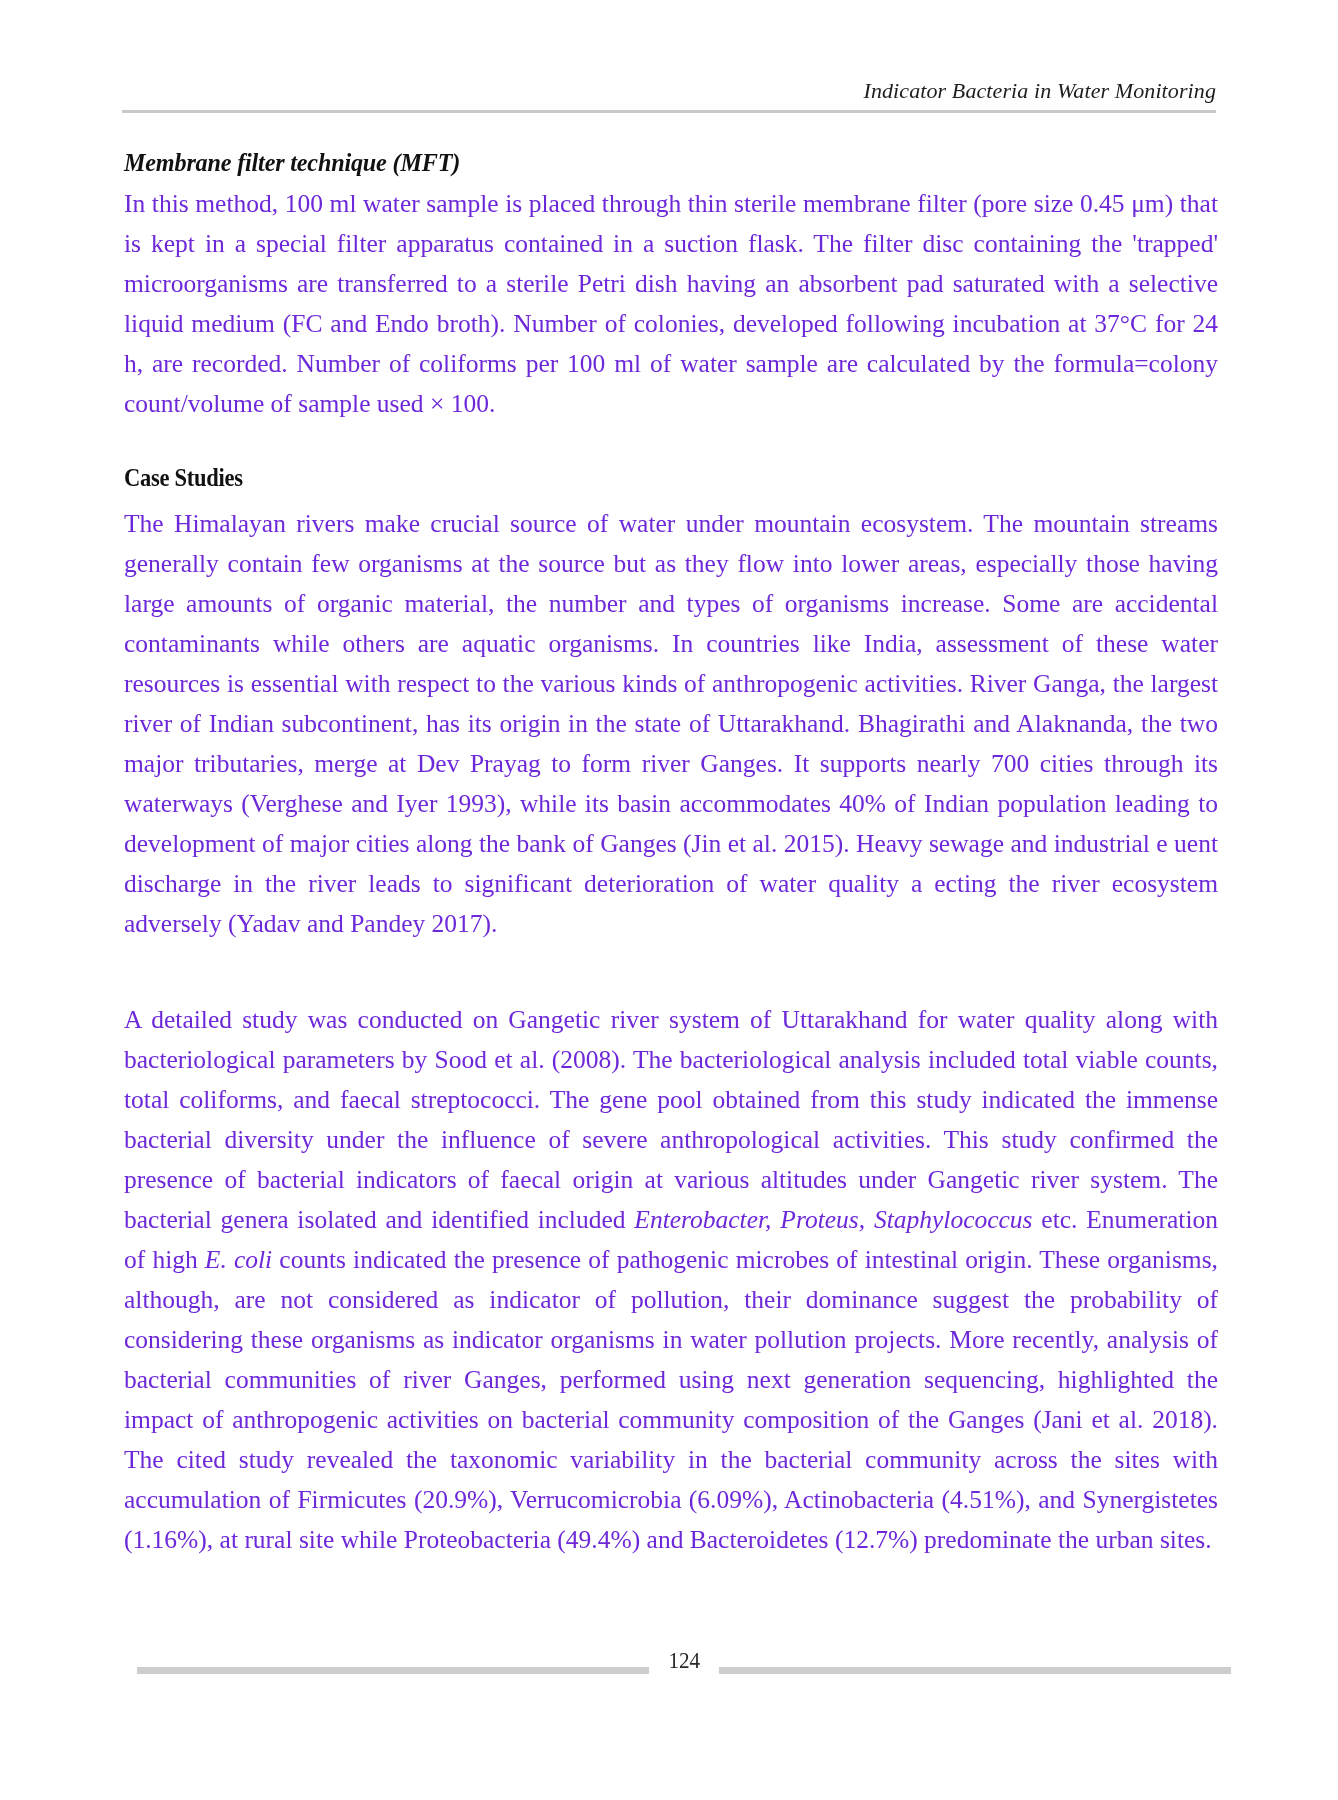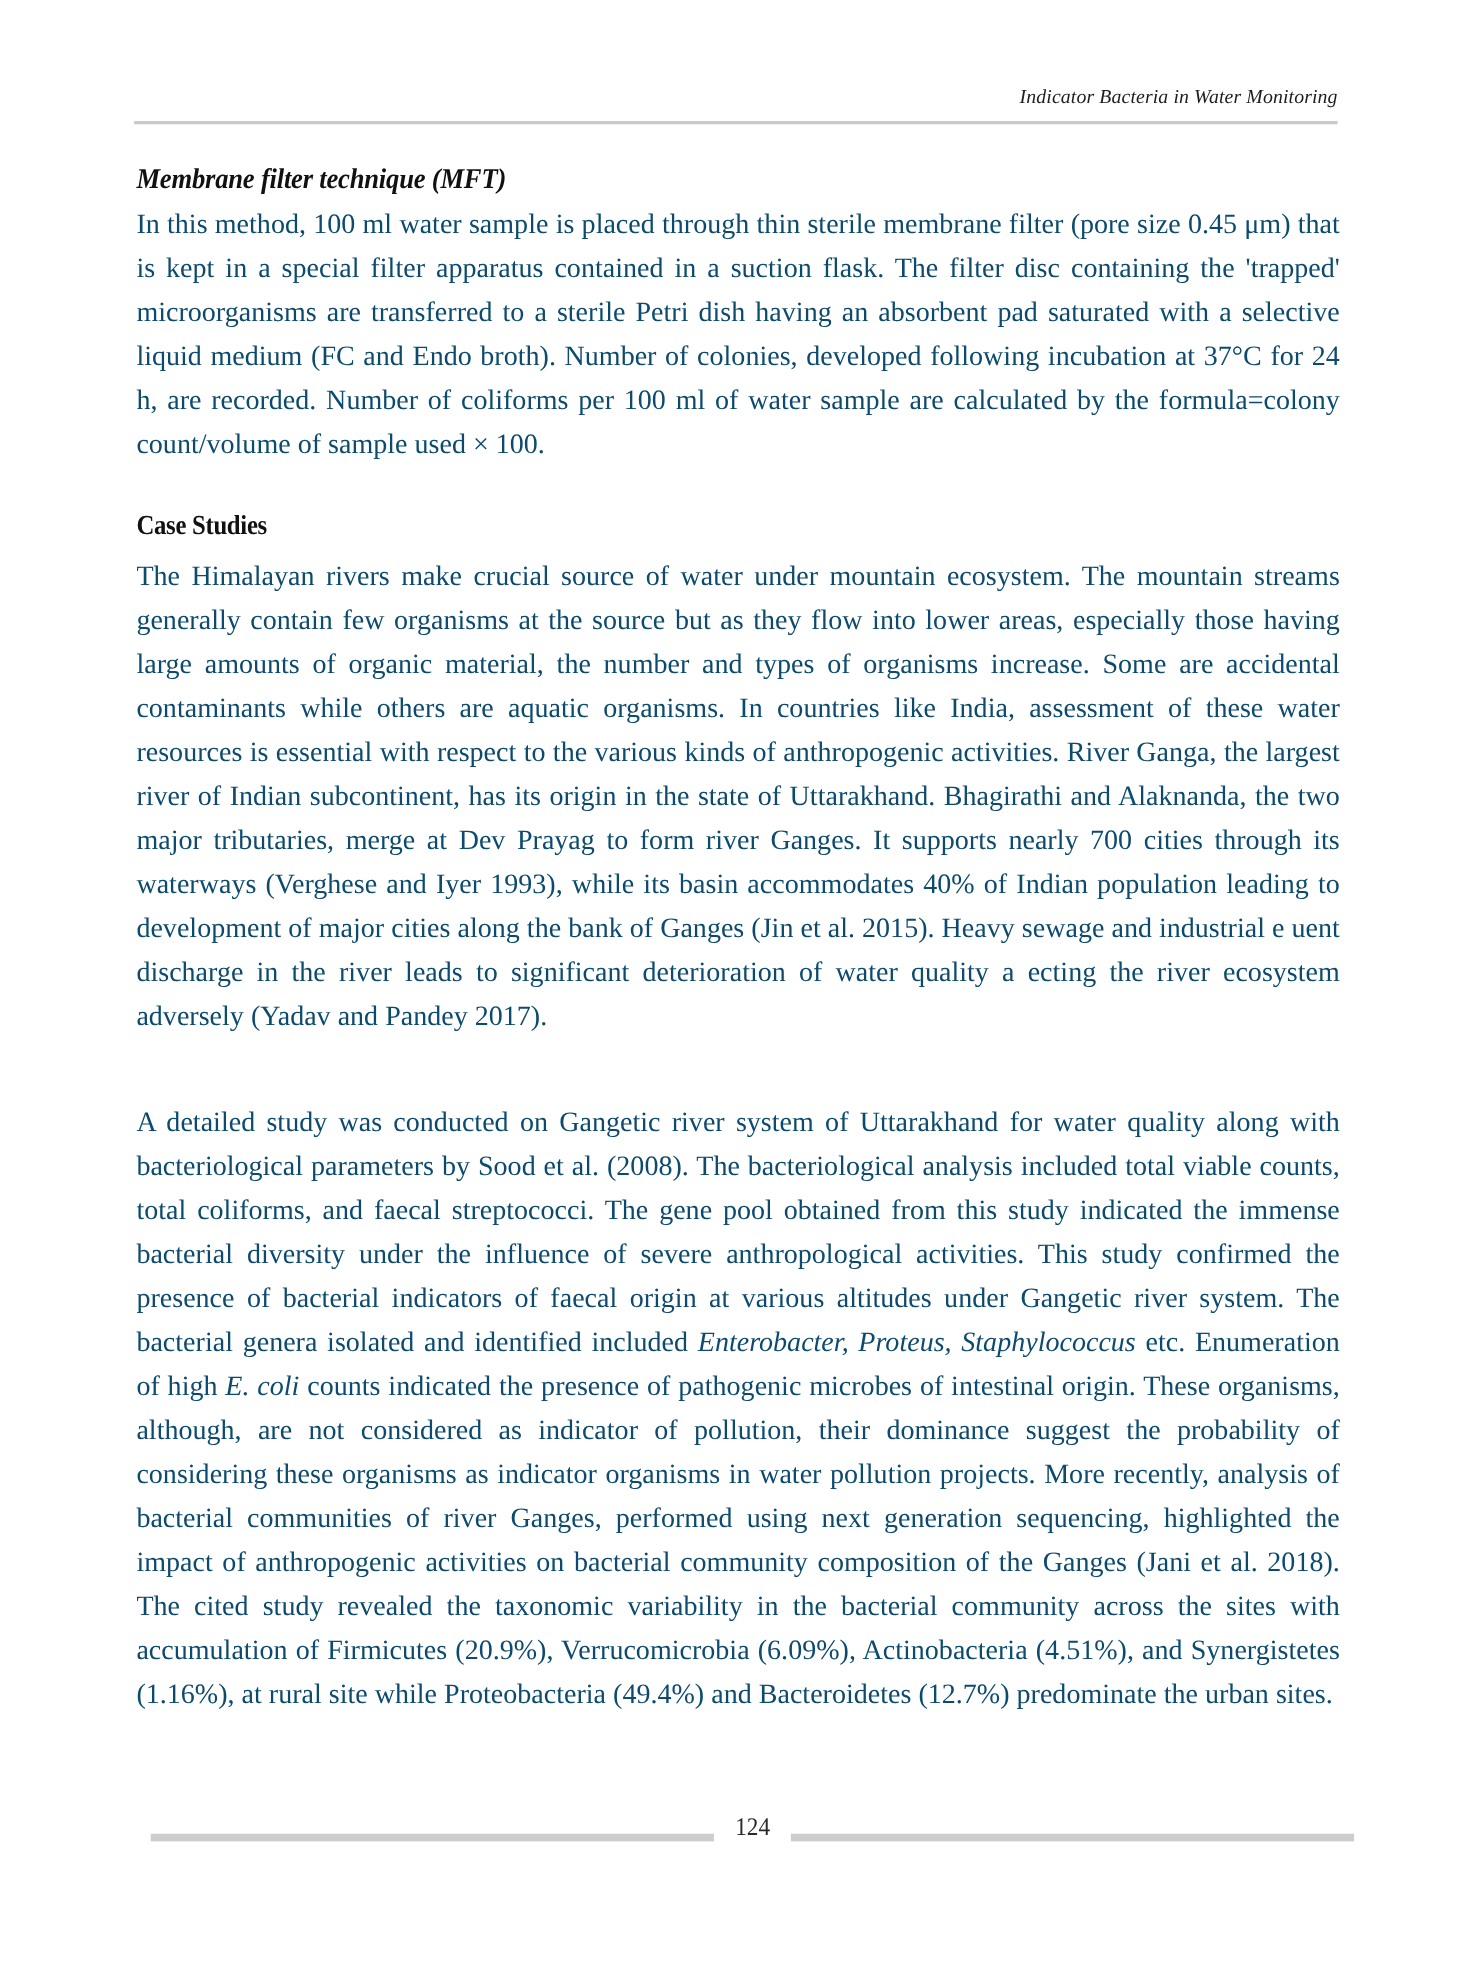--- a/index.html
+++ b/index.html
@@ -24,21 +24,21 @@
   }
 
   
   .running-head {
     position: absolute;
     top: 78px;
     left: 122px;
     right: 122px;
     text-align: right;
     font-style: italic;
-    font-size: 18px;
+    font-size: 22px;
     letter-spacing: 0.1px;
     color: #1d1d1d;
     font-family: "Liberation Serif", "DejaVu Serif", serif;
   }
   .header-rule {
     position: absolute;
     top: 110px;
     left: 122px;
     width: 1094px;
     height: 3px;
@@ -75,21 +75,21 @@
     transform: scaleX(0.9);
     transform-origin: left center;
   }
 
   p.body {
     margin: 0 0 0 0;
     font-size: 25.5px;
     line-height: 40px;
     text-align: justify;
     text-justify: inter-word;
-    color: #0c4a6e;
+    color: #6d28d9;
     hyphens: none;
     word-spacing: 0px;
   }
   p.body + p.body {
     margin-top: 56px;
   }
 
   .it { font-style: italic; }
 
   

